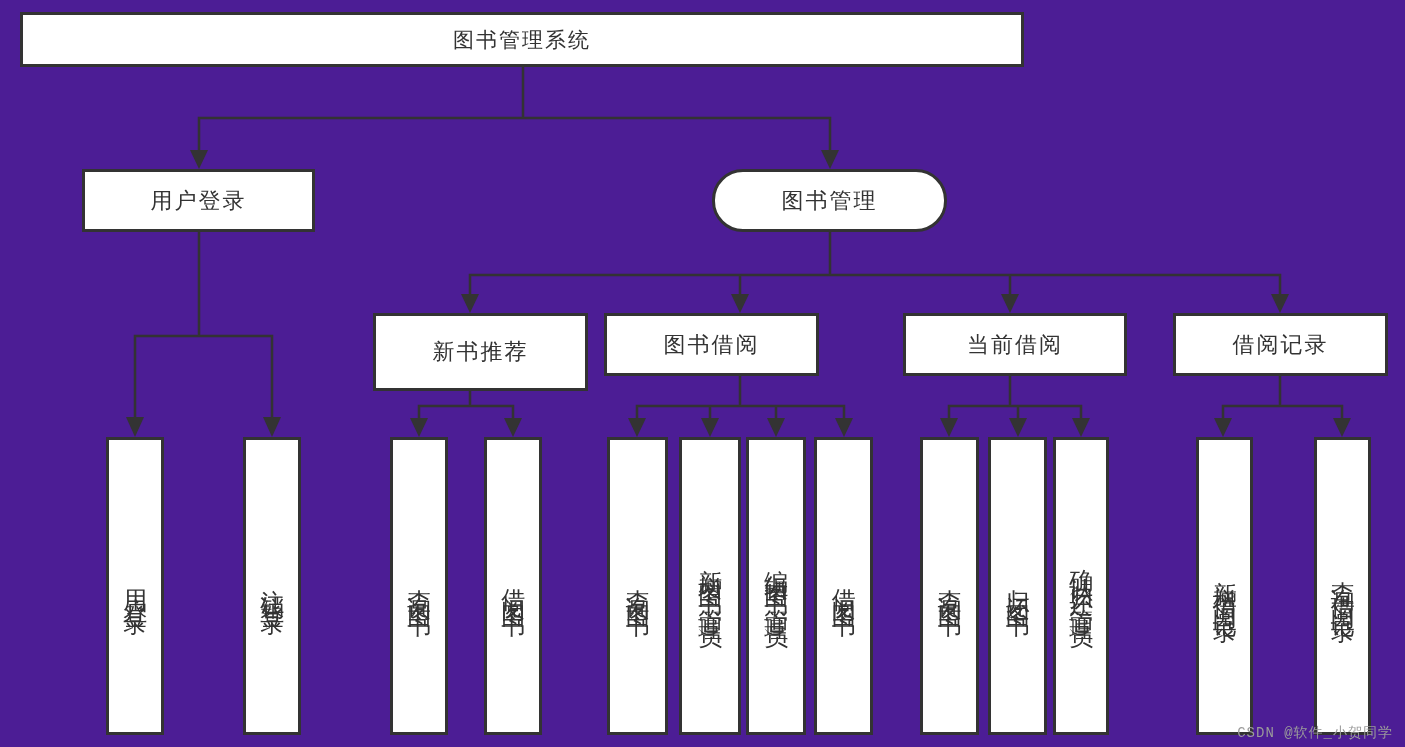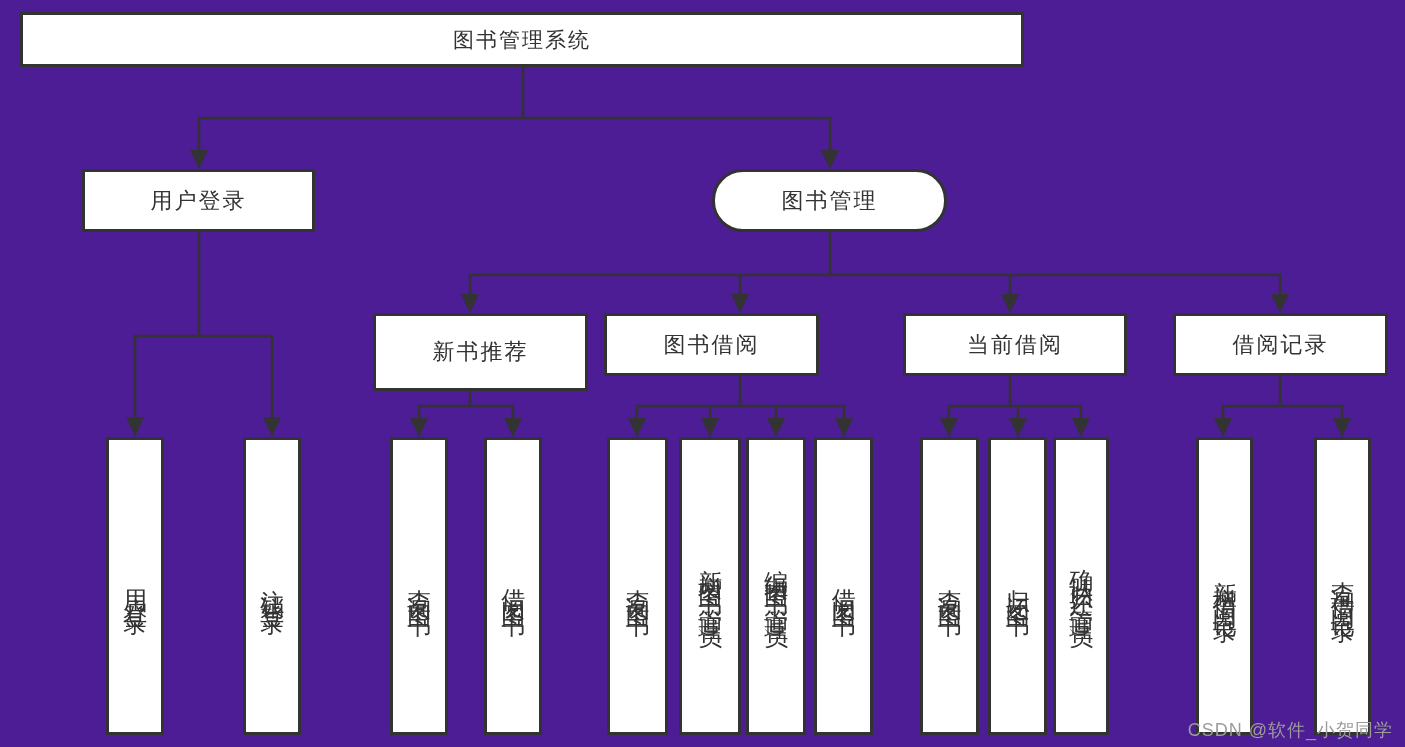--- a/index.html
+++ b/index.html
@@ -44,25 +44,26 @@
     text-orientation: mixed;
     font-size: 24px;
     line-height: 1.1;
     letter-spacing: 8px;
     color: #333333;
   }
   .watermark {
     position: absolute;
     right: 12px;
     bottom: 5px;
-    font-size: 18px;
+    font-size: 14px;
     letter-spacing: 1px;
     color: #9b9b9b;
     z-index: 3;
     white-space: nowrap;
+    font-family: Liberation Mono, monospace;
   }
 </style>
 </head>
 <body>
 
 <div class="canvas">
 
   <svg class="connectors" viewBox="0 0 1405 747">
     <g stroke="#333333" stroke-width="2.5" fill="none" stroke-linecap="square">
       <path d="M523 67 V118 M199 118 H830 M199 118 V152 M830 118 V152"></path>

